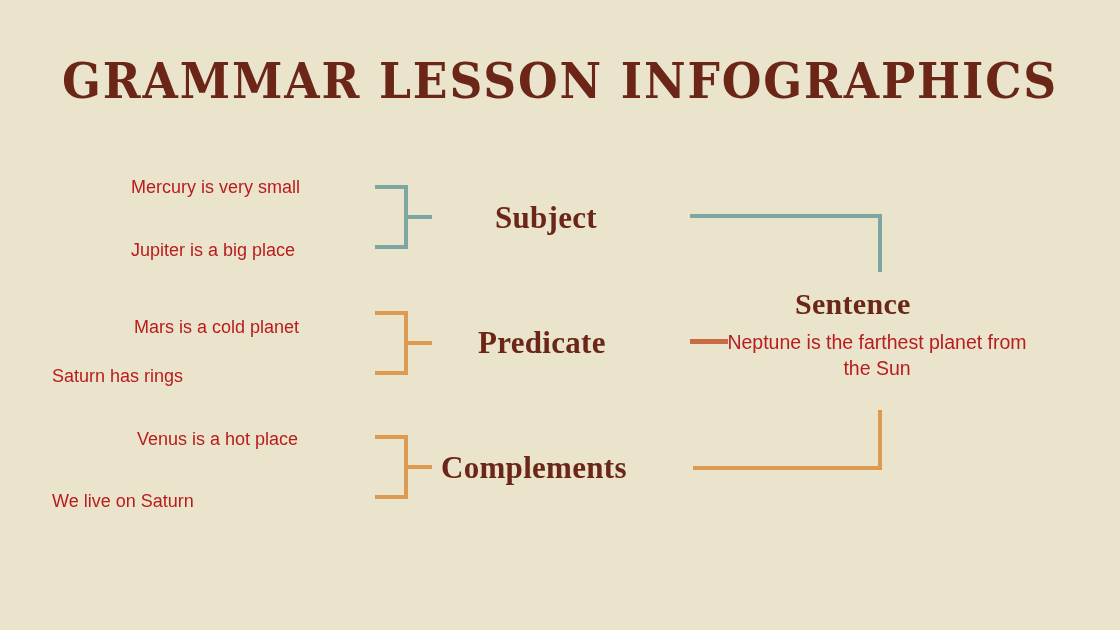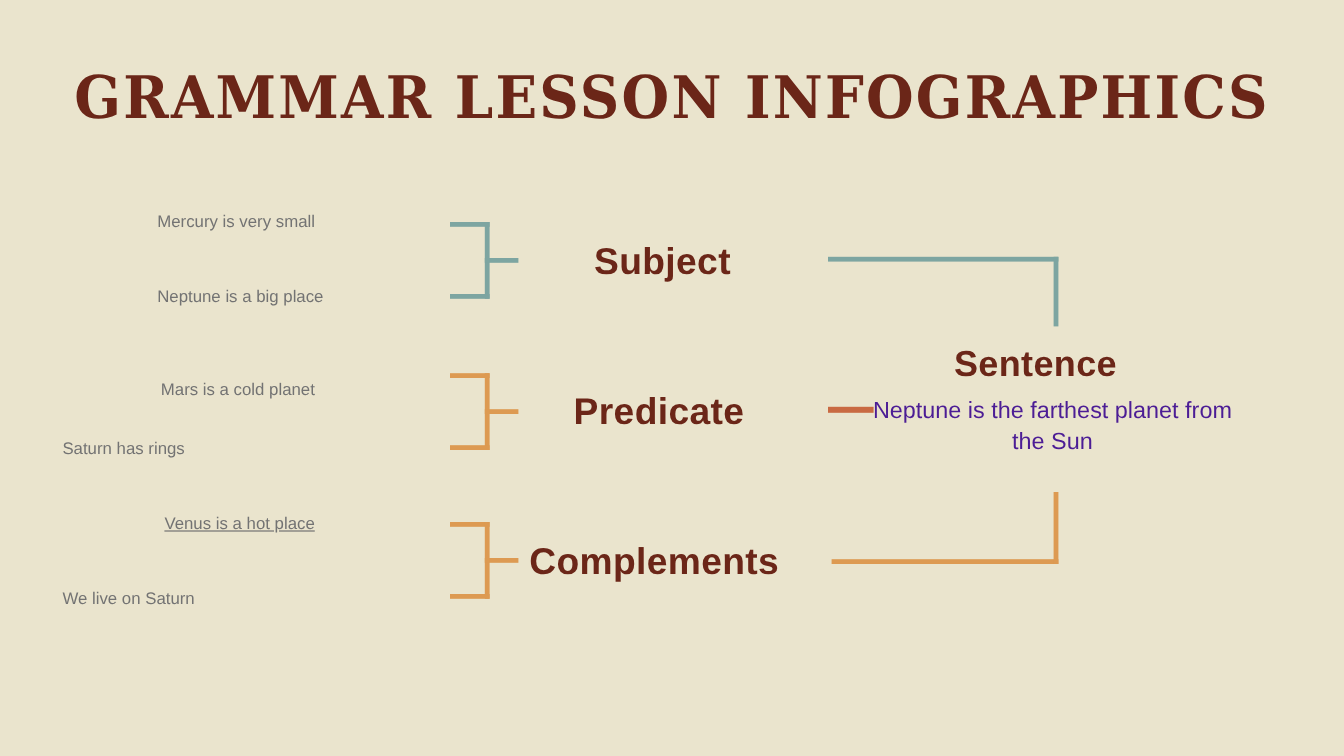--- a/index.html
+++ b/index.html
@@ -34,47 +34,47 @@
     color: #6b2618;
     white-space: nowrap;
     transform: scaleX(0.93);
     transform-origin: 50% 50%;
   }
 
   
   .example {
     position: absolute;
     font-family: "Liberation Sans", sans-serif;
-    font-size: 14px;
-    color: #737373;
+    font-size: 18px;
+    color: #b91c1c;
     white-space: nowrap;
     line-height: 1.25;
   }
   .ex-right { text-align: left; }
 
   
   .category {
     position: absolute;
-    font-family: Liberation Sans, sans-serif;
+    font-family: Liberation Serif, serif;
     font-weight: bold;
     font-size: 31px;
     color: #6b2618;
     letter-spacing: 0.3px;
     white-space: nowrap;
   }
   #label-sentence {
     font-size: 30px;
   }
 
   
   #sentence-text {
     position: absolute;
     font-family: "Liberation Sans", sans-serif;
     font-size: 19.5px;
-    color: #4c1d95;
+    color: #b91c1c;
     line-height: 1.33;
     text-align: center;
     width: 300px;
   }
 
   
   .seg {
     position: absolute;
   }
   .h { height: 4px; }
@@ -85,21 +85,21 @@
 </style>
 </head>
 <body>
 
 <div id="slide">
 
   <div id="page-title">GRAMMAR LESSON INFOGRAPHICS</div>
 
   <div class="example" style="left:131px; top:176px;">Mercury is very small</div>
 
-  <div class="example" style="left:131px; top:239px;">Neptune is a big place</div>
+  <div class="example" style="left:131px; top:239px;">Jupiter is a big place</div>
 
   <div class="seg h teal" style="left:375px; top:185px; width:33px;"></div>
   <div class="seg v teal" style="left:404px; top:185px; height:64px;"></div>
   <div class="seg h teal" style="left:375px; top:245px; width:33px;"></div>
   <div class="seg h teal" style="left:404px; top:215px; width:28px;"></div>
 
   <div class="category" style="left:495px; top:200px;">Subject</div>
 
   <div class="seg h teal" style="left:690px; top:214px; width:192px;"></div>
   <div class="seg v teal" style="left:878px; top:214px; height:58px;"></div>
@@ -108,21 +108,21 @@
 
   <div class="example ex-right" style="left:52px; top:365px; width:259px;">Saturn has rings</div>
 
   <div class="seg h ochre" style="left:375px; top:311px; width:33px;"></div>
   <div class="seg v ochre" style="left:404px; top:311px; height:64px;"></div>
   <div class="seg h ochre" style="left:375px; top:371px; width:33px;"></div>
   <div class="seg h ochre" style="left:404px; top:341px; width:28px;"></div>
 
   <div class="category" style="left:478px; top:325px;">Predicate</div>
 
-  <div class="example" style="left:137px; top:428px;text-decoration:underline;">Venus is a hot place</div>
+  <div class="example" style="left:137px; top:428px;">Venus is a hot place</div>
 
   <div class="example ex-right" style="left:52px; top:490px; width:255px;">We live on Saturn</div>
 
   <div class="seg h ochre" style="left:375px; top:435px; width:33px;"></div>
   <div class="seg v ochre" style="left:404px; top:435px; height:64px;"></div>
   <div class="seg h ochre" style="left:375px; top:495px; width:33px;"></div>
   <div class="seg h ochre" style="left:404px; top:465px; width:28px;"></div>
 
   <div class="category" style="left:441px; top:450px;">Complements</div>
 

